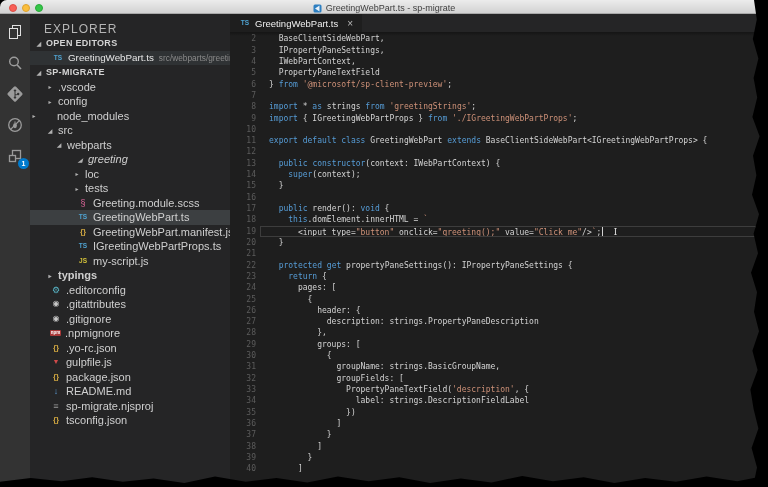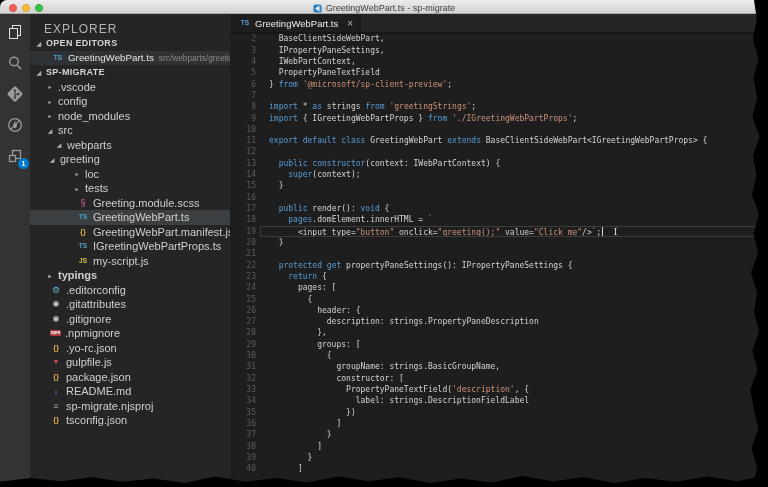--- a/index.html
+++ b/index.html
@@ -166,33 +166,33 @@
 
       <div class="tree">
           <div class="tree-row" style="padding-left: 16px;">
             <span class="arrow">▸</span>
             <span class="tlabel">.vscode</span>
           </div>
           <div class="tree-row" style="padding-left: 16px;">
             <span class="arrow">▸</span>
             <span class="tlabel">config</span>
           </div>
-          <div class="tree-row" style="padding-left: 16px;">
+          <div class="tree-row" style=" gap: 15px;">
             <span class="arrow">▸</span>
             <span class="tlabel">node_modules</span>
           </div>
           <div class="tree-row" style="padding-left: 16px;">
             <span class="arrow">◢</span>
             <span class="tlabel">src</span>
           </div>
           <div class="tree-row" style="padding-left: 25px;">
             <span class="arrow">◢</span>
             <span class="tlabel">webparts</span>
           </div>
-          <div class="tree-row" style="padding-left: 18px;">
+          <div class="tree-row" style="padding-left: 46px; font-style: italic;">
             <span class="arrow">◢</span>
             <span class="tlabel">greeting</span>
           </div>
           <div class="tree-row" style="padding-left: 43px;">
             <span class="arrow">▸</span>
             <span class="tlabel">loc</span>
           </div>
           <div class="tree-row" style="padding-left: 43px;">
             <span class="arrow">▸</span>
             <span class="tlabel">tests</span>
@@ -285,35 +285,35 @@
             <div class="code-line"><span class="ln">8</span><span class="ct"><span class="tok-k">import</span><span class="tok-d"> * </span><span class="tok-k">as</span><span class="tok-d"> strings </span><span class="tok-k">from</span><span class="tok-d"> </span><span class="tok-s">'greetingStrings'</span><span class="tok-d">;</span></span></div>
             <div class="code-line"><span class="ln">9</span><span class="ct"><span class="tok-k">import</span><span class="tok-d"> { IGreetingWebPartProps } </span><span class="tok-k">from</span><span class="tok-d"> </span><span class="tok-s">'./IGreetingWebPartProps'</span><span class="tok-d">;</span></span></div>
             <div class="code-line"><span class="ln">10</span><span class="ct"></span></div>
             <div class="code-line"><span class="ln">11</span><span class="ct"><span class="tok-k">export</span><span class="tok-d"> </span><span class="tok-k">default</span><span class="tok-d"> </span><span class="tok-k">class</span><span class="tok-d"> GreetingWebPart </span><span class="tok-k">extends</span><span class="tok-d"> BaseClientSideWebPart&lt;IGreetingWebPartProps&gt; {</span></span></div>
             <div class="code-line"><span class="ln">12</span><span class="ct"></span></div>
             <div class="code-line"><span class="ln">13</span><span class="ct"><span class="tok-d">  </span><span class="tok-k">public</span><span class="tok-d"> </span><span class="tok-k">constructor</span><span class="tok-d">(context: IWebPartContext) {</span></span></div>
             <div class="code-line"><span class="ln">14</span><span class="ct"><span class="tok-d">    </span><span class="tok-k">super</span><span class="tok-d">(context);</span></span></div>
             <div class="code-line"><span class="ln">15</span><span class="ct"><span class="tok-d">  }</span></span></div>
             <div class="code-line"><span class="ln">16</span><span class="ct"></span></div>
             <div class="code-line"><span class="ln">17</span><span class="ct"><span class="tok-d">  </span><span class="tok-k">public</span><span class="tok-d"> render(): </span><span class="tok-k">void</span><span class="tok-d"> {</span></span></div>
-            <div class="code-line"><span class="ln">18</span><span class="ct"><span class="tok-d">    </span><span class="tok-k">pages</span><span class="tok-d">.domElement.innerHTML = </span><span class="tok-s">`</span></span></div>
+            <div class="code-line"><span class="ln">18</span><span class="ct"><span class="tok-d">    </span><span class="tok-k">this</span><span class="tok-d">.domElement.innerHTML = </span><span class="tok-s">`</span></span></div>
             <div class="code-line current"><span class="ln">19</span><span class="ct"><span class="tok-d">      &lt;input type=</span><span class="tok-s">"button"</span><span class="tok-d"> onclick=</span><span class="tok-s">"greeting();"</span><span class="tok-d"> value=</span><span class="tok-s">"Click me"</span><span class="tok-d">/&gt;</span><span class="tok-s">`</span><span class="tok-d">;</span><span class="caret"></span><span class="ibeam">I</span></span></div>
             <div class="code-line"><span class="ln">20</span><span class="ct"><span class="tok-d">  }</span></span></div>
             <div class="code-line"><span class="ln">21</span><span class="ct"></span></div>
             <div class="code-line"><span class="ln">22</span><span class="ct"><span class="tok-d">  </span><span class="tok-k">protected</span><span class="tok-d"> </span><span class="tok-k">get</span><span class="tok-d"> propertyPaneSettings(): IPropertyPaneSettings {</span></span></div>
             <div class="code-line"><span class="ln">23</span><span class="ct"><span class="tok-d">    </span><span class="tok-k">return</span><span class="tok-d"> {</span></span></div>
             <div class="code-line"><span class="ln">24</span><span class="ct"><span class="tok-d">      pages: [</span></span></div>
             <div class="code-line"><span class="ln">25</span><span class="ct"><span class="tok-d">        {</span></span></div>
             <div class="code-line"><span class="ln">26</span><span class="ct"><span class="tok-d">          header: {</span></span></div>
             <div class="code-line"><span class="ln">27</span><span class="ct"><span class="tok-d">            description: strings.PropertyPaneDescription</span></span></div>
             <div class="code-line"><span class="ln">28</span><span class="ct"><span class="tok-d">          },</span></span></div>
             <div class="code-line"><span class="ln">29</span><span class="ct"><span class="tok-d">          groups: [</span></span></div>
             <div class="code-line"><span class="ln">30</span><span class="ct"><span class="tok-d">            {</span></span></div>
             <div class="code-line"><span class="ln">31</span><span class="ct"><span class="tok-d">              groupName: strings.BasicGroupName,</span></span></div>
-            <div class="code-line"><span class="ln">32</span><span class="ct"><span class="tok-d">              constructor: [</span></span></div>
+            <div class="code-line"><span class="ln">32</span><span class="ct"><span class="tok-d">              groupFields: [</span></span></div>
             <div class="code-line"><span class="ln">33</span><span class="ct"><span class="tok-d">                PropertyPaneTextField(</span><span class="tok-s">'description'</span><span class="tok-d">, {</span></span></div>
             <div class="code-line"><span class="ln">34</span><span class="ct"><span class="tok-d">                  label: strings.DescriptionFieldLabel</span></span></div>
             <div class="code-line"><span class="ln">35</span><span class="ct"><span class="tok-d">                })</span></span></div>
             <div class="code-line"><span class="ln">36</span><span class="ct"><span class="tok-d">              ]</span></span></div>
             <div class="code-line"><span class="ln">37</span><span class="ct"><span class="tok-d">            }</span></span></div>
             <div class="code-line"><span class="ln">38</span><span class="ct"><span class="tok-d">          ]</span></span></div>
             <div class="code-line"><span class="ln">39</span><span class="ct"><span class="tok-d">        }</span></span></div>
             <div class="code-line"><span class="ln">40</span><span class="ct"><span class="tok-d">      ]</span></span></div>
           </div>
       </div>

